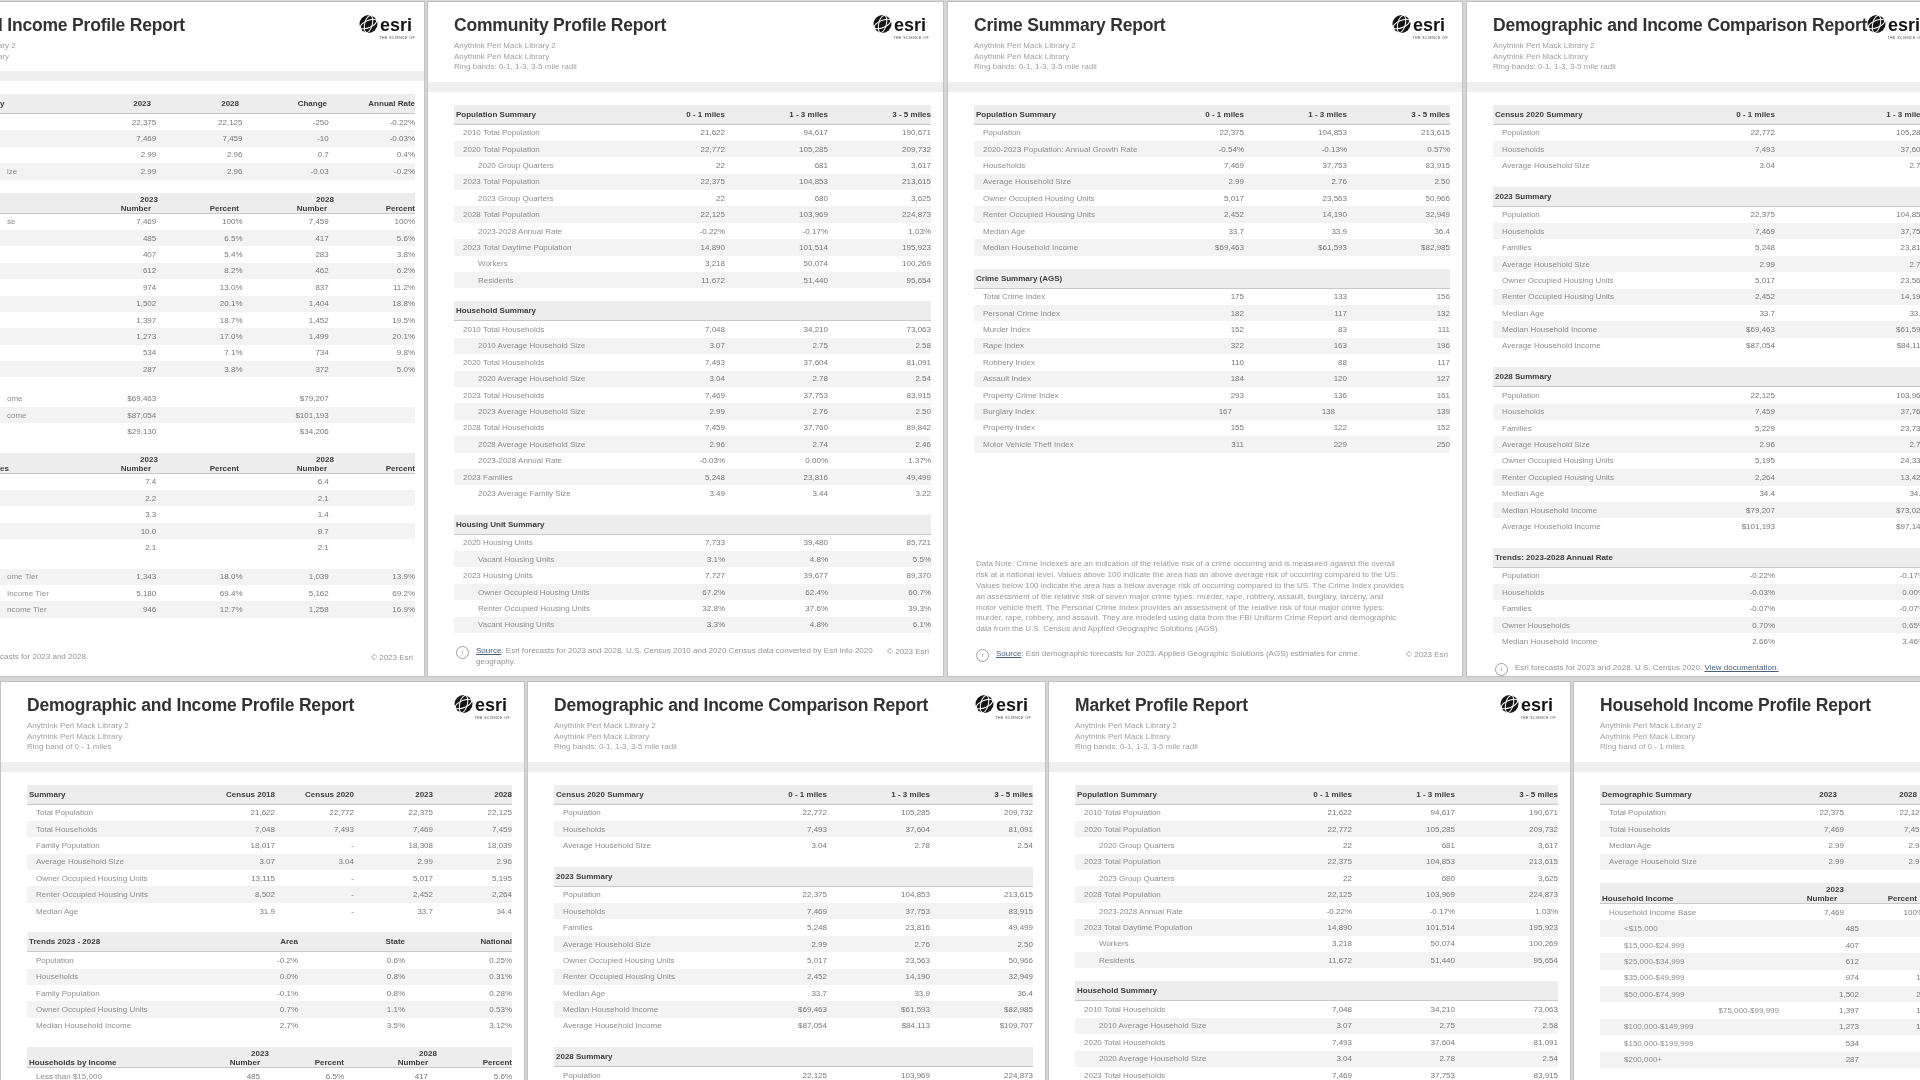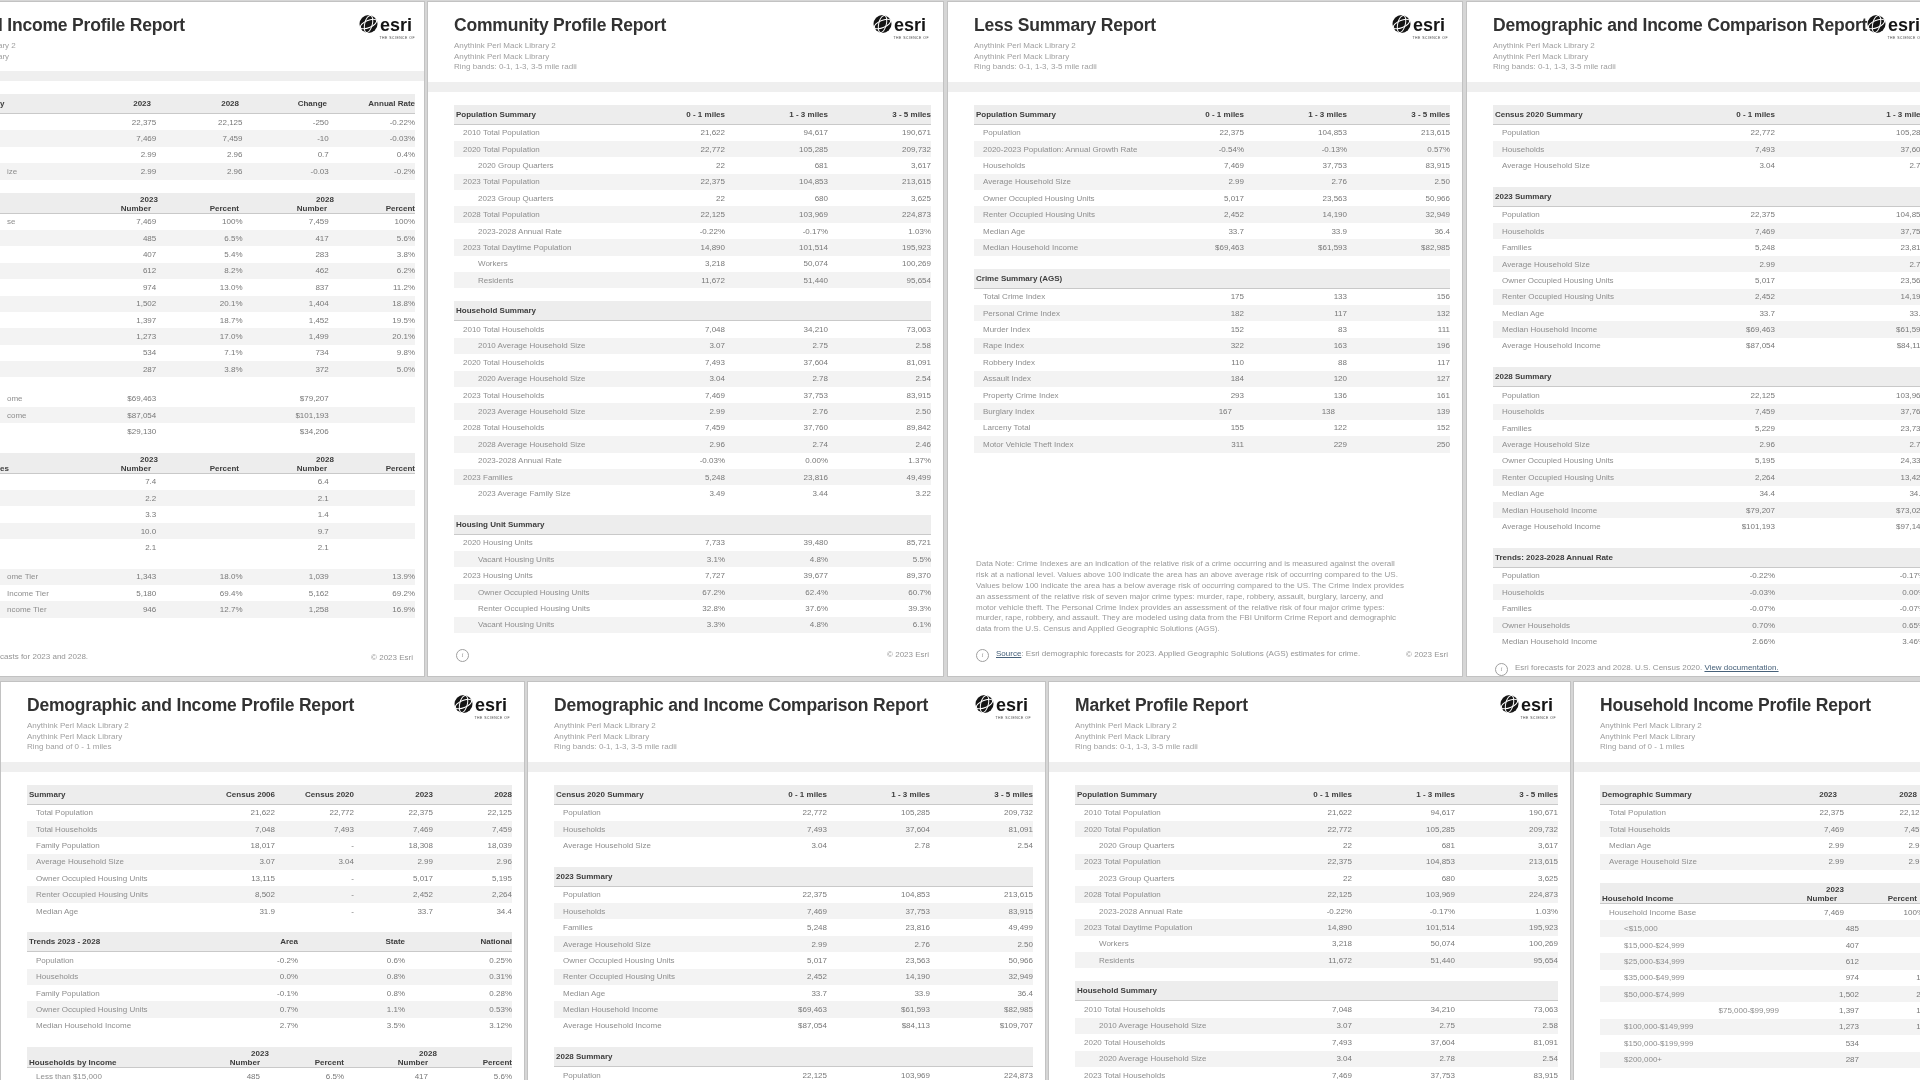--- a/index.html
+++ b/index.html
@@ -512,28 +512,29 @@
               <span class="rlabel" style="padding-left: 24px;">Vacant Housing Units</span>
               <span class="rval" style="width: 103px;">3.3%</span>
               <span class="rval" style="width: 103px;">4.8%</span>
               <span class="rval" style="width: 103px;">6.1%</span>
             </div>
           </div>
         </div>
         <div class="bottom">
           <div class="pfoot">
             <div class="info">i</div>
+            <div class="ftext"><span class="srclink">Source</span>: <span>Esri forecasts for 2023 and 2028.  U.S. Census 2010 and 2020 Census data converted by Esri into 2020 geography.</span></div>
             <div class="fcopy">© 2023 Esri</div>
           </div>
         </div>
       </div>
     </div>
     <div class="panel" style="left: 948px; top: 2px; width: 514px; height: 674px;">
       <div class="phead">
-        <div class="ptitle">Less Summary Report</div>
+        <div class="ptitle">Crime Summary Report</div>
         <div class="psubs">
           <div class="psub">Anythink Perl Mack Library 2</div>
           <div class="psub">Anythink Perl Mack Library</div>
           <div class="psub">Ring bands: 0-1, 1-3, 3-5 mile radii</div>
         </div>
         <div class="logo"><svg width="56" height="27" viewBox="0 0 56 27">
             <circle cx="9.5" cy="10" r="9" fill="#151515"></circle>
             <g stroke="#ffffff" stroke-width="1" fill="none">
               <ellipse cx="9.5" cy="10" rx="8.8" ry="3.6" transform="rotate(-24 9.5 10)"></ellipse>
               <ellipse cx="9.5" cy="10" rx="3.8" ry="8.8" transform="rotate(14 9.5 10)"></ellipse>
@@ -652,21 +653,21 @@
               <span class="rval" style="width: 103px;">136</span>
               <span class="rval" style="width: 103px;">161</span>
             </div>
             <div class="row">
               <span class="rlabel" style="padding-left: 9px;">Burglary Index</span>
               <span class="rval" style="width: 103px;">167</span>
               <span class="rval" style="width: 103px;">138</span>
               <span class="rval" style="width: 115px;">139</span>
             </div>
             <div class="row">
-              <span class="rlabel" style="padding-left: 9px;">Larceny Total</span>
+              <span class="rlabel" style="padding-left: 9px;">Property Index</span>
               <span class="rval" style="width: 103px;">155</span>
               <span class="rval" style="width: 103px;">122</span>
               <span class="rval" style="width: 103px;">152</span>
             </div>
             <div class="row">
               <span class="rlabel" style="padding-left: 9px;">Motor Vehicle Theft Index</span>
               <span class="rval" style="width: 103px;">311</span>
               <span class="rval" style="width: 103px;">229</span>
               <span class="rval" style="width: 103px;">250</span>
             </div>
@@ -892,21 +893,21 @@
             </g>
             <text x="21" y="16.5" font-size="18" font-weight="bold" fill="#151515" font-family="Liberation Sans, sans-serif">esri</text>
             <text x="20.5" y="24.5" class="elogo-tag" font-size="3.4" letter-spacing="0.5" fill="#3a3a3a" font-family="Liberation Sans, sans-serif">THE SCIENCE OF WHERE</text>
           </svg></div>
       </div>
       <div class="strip"></div>
       <div class="content">
         <div class="tbl">
           <div class="thead">
             <span class="hlabel">Summary</span>
-            <span class="col" style="width: 79px;">Census 2006</span>
+            <span class="col" style="width: 79px;">Census 2018</span>
             <span class="col" style="width: 79px;">Census 2020</span>
             <span class="col" style="width: 79px;">2023</span>
             <span class="col" style="width: 79px;">2028</span>
           </div>
           <div class="rows">
             <div class="row">
               <span class="rlabel" style="padding-left: 9px;">Total Population</span>
               <span class="rval" style="width: 79px;">21,622</span>
               <span class="rval" style="width: 79px;">22,772</span>
               <span class="rval" style="width: 79px;">22,375</span>

